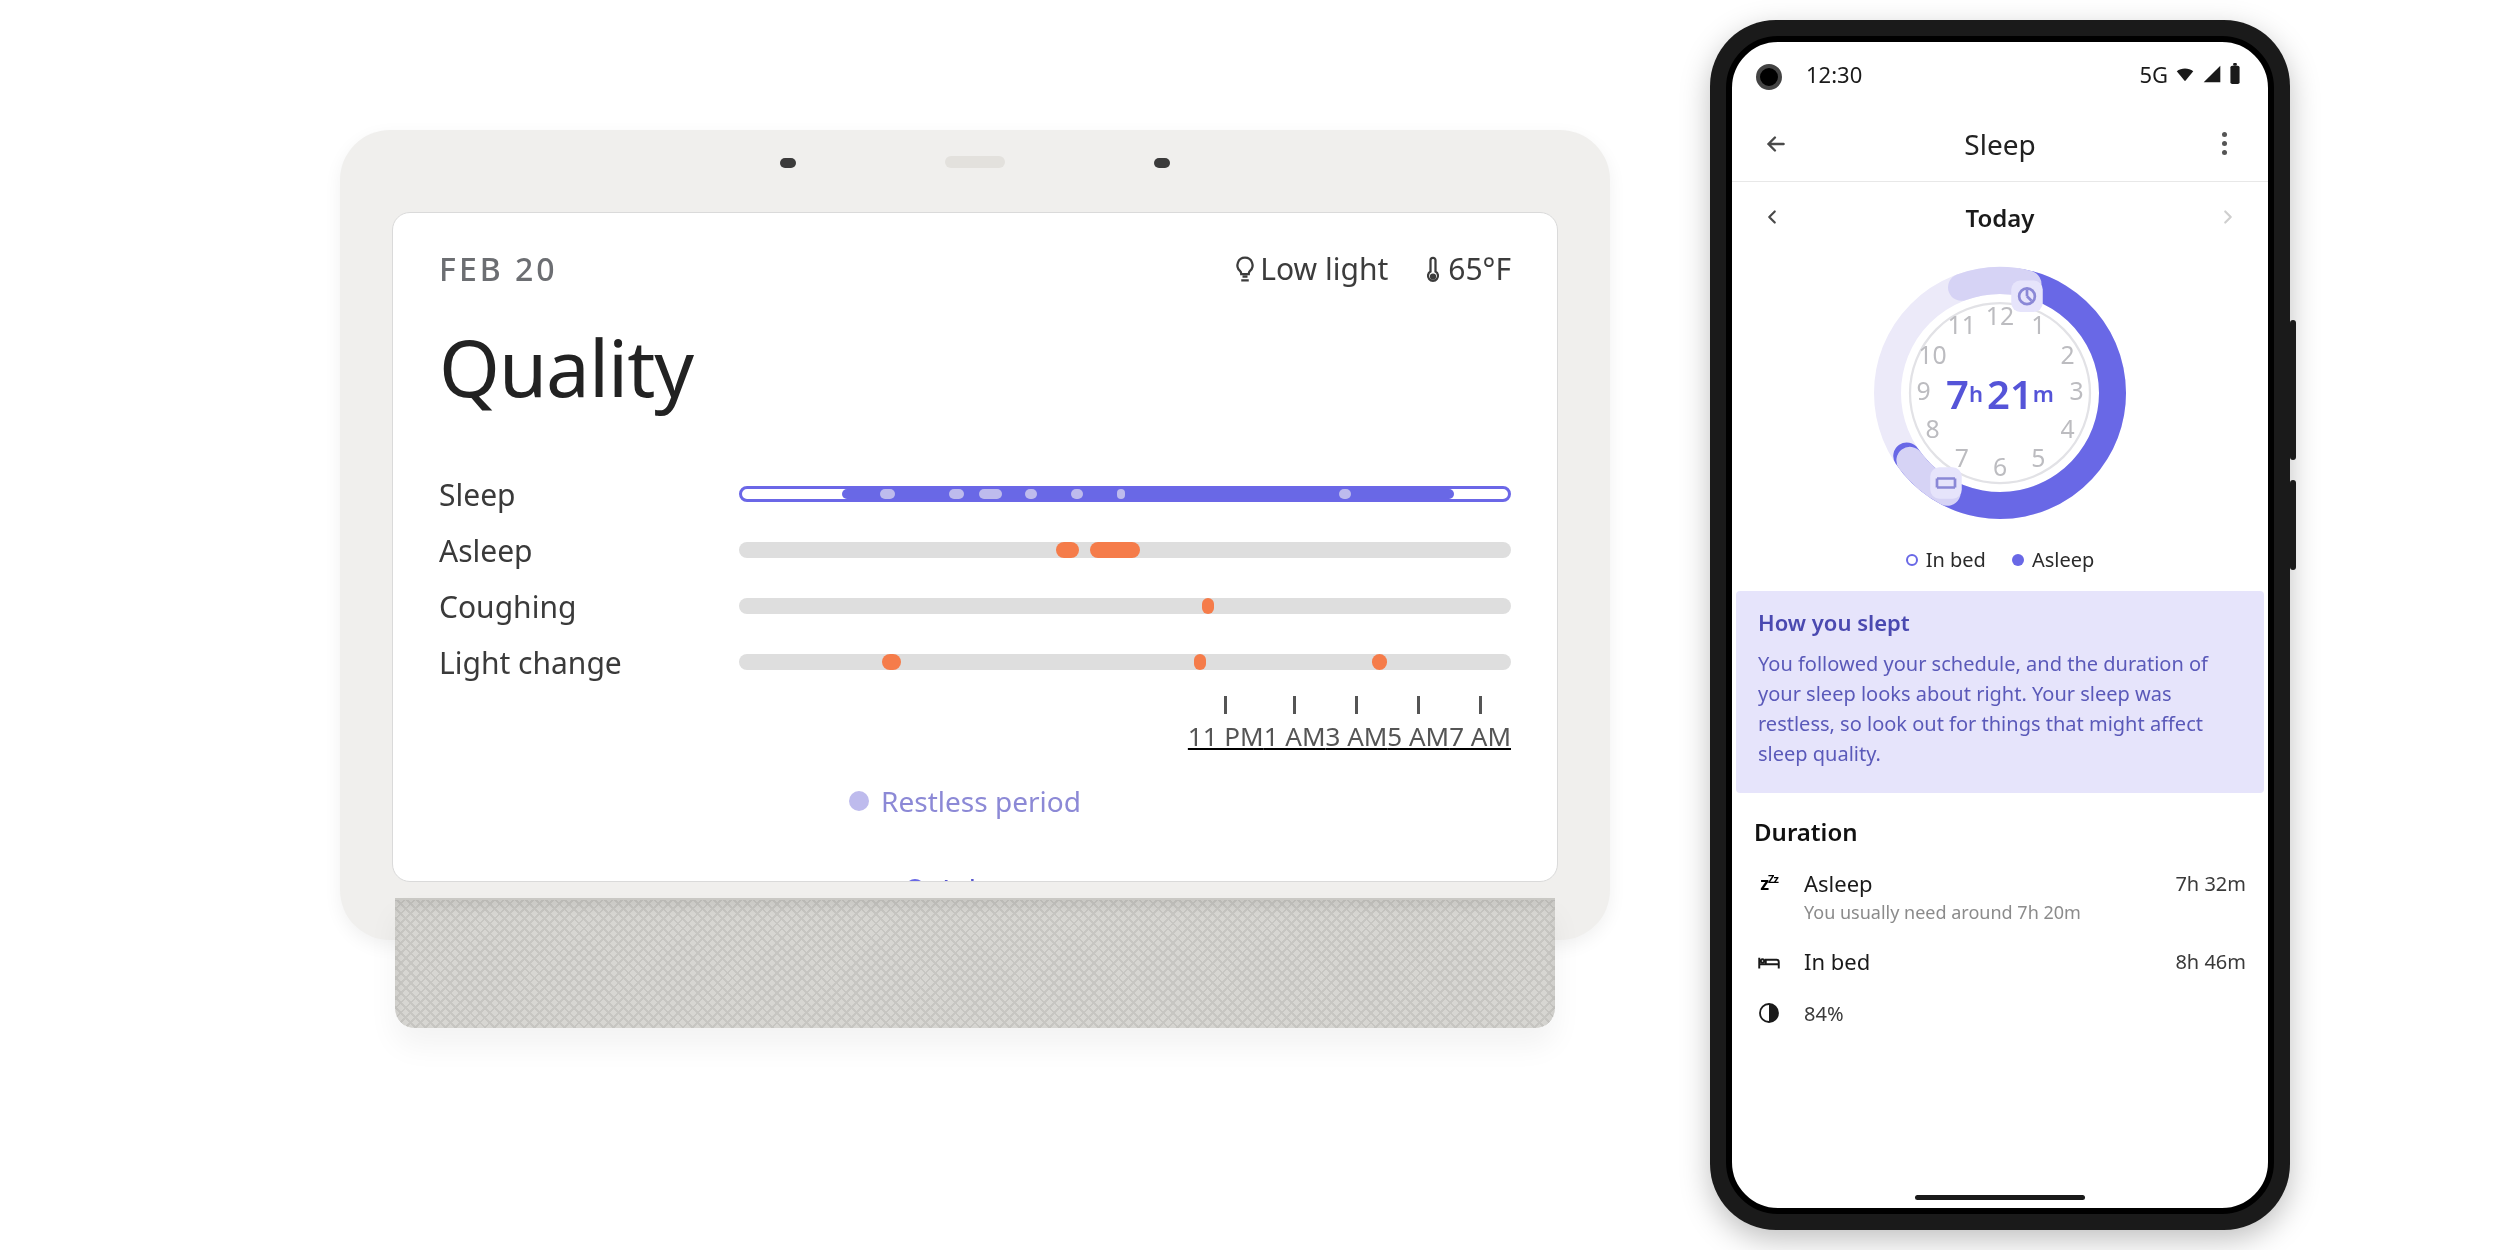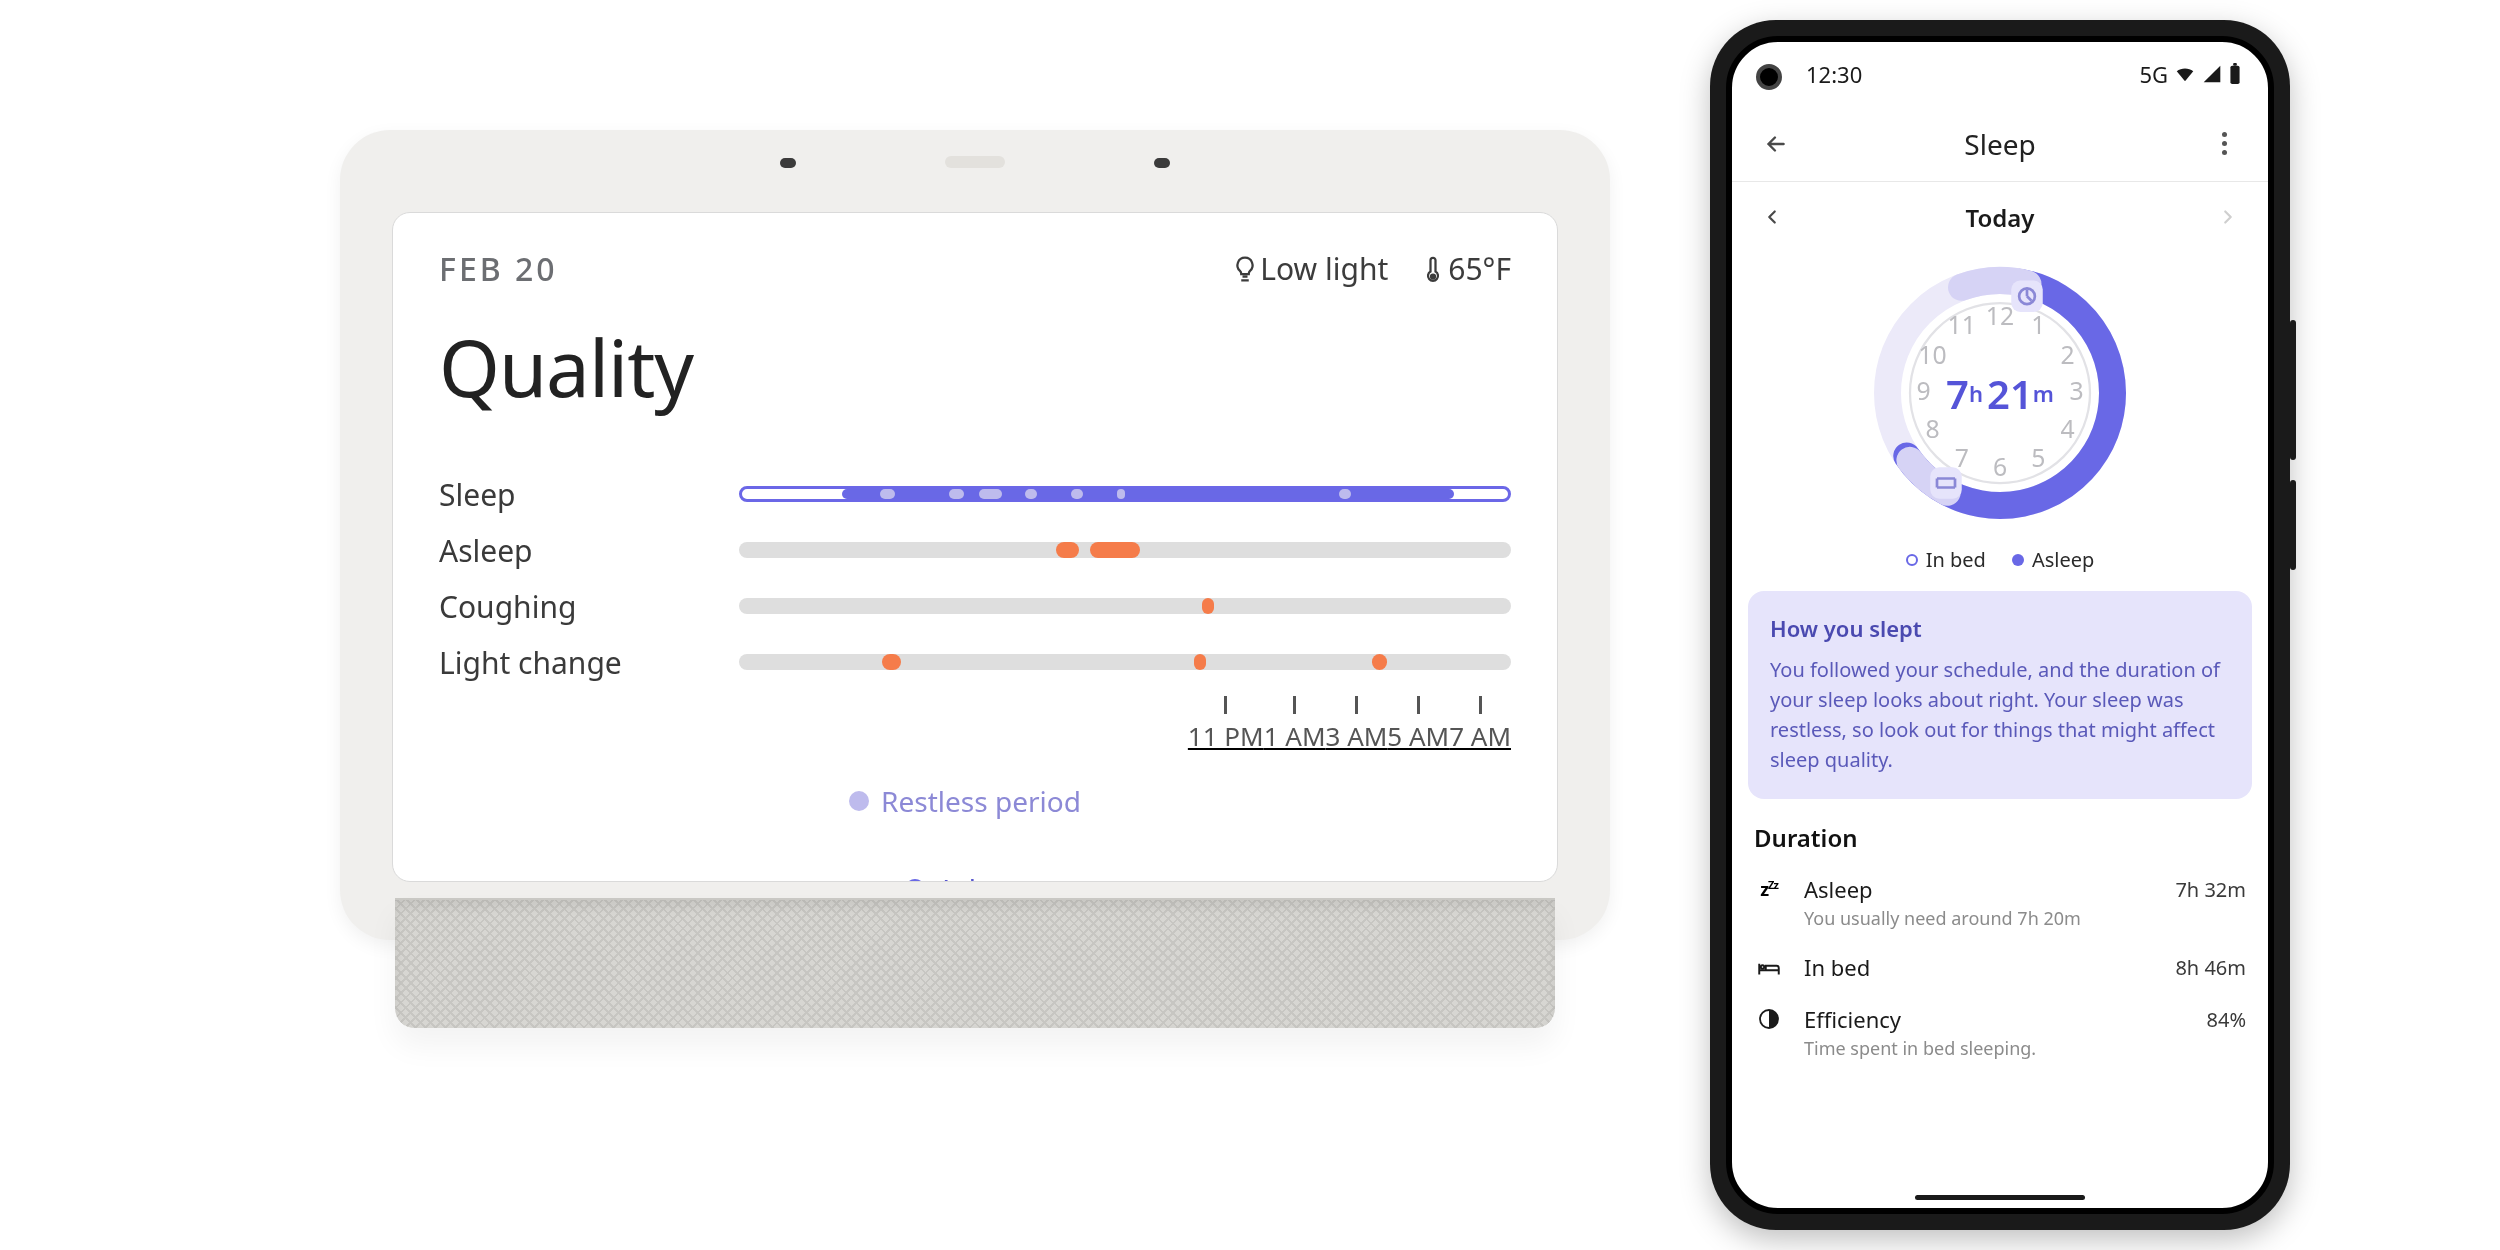--- a/index.html
+++ b/index.html
@@ -98,21 +98,21 @@
   .dial svg { width:100%; height:100%; }
   .dial-center { position:absolute; inset:0; display:flex; align-items:center; justify-content:center; color:#5554d8; font-weight:600;}
   .dial-center .hrs { font-size:40px; }
   .dial-center .u { font-size:22px; }
   .clock-nums text { font-size:11px; fill:#bcbcc0; font-family:inherit; }
 
   .dial-legend { display:flex; gap:26px; justify-content:center; font-size:20px; color:#2b2b2b; padding-bottom:18px;}
   .dial-legend .itm{ display:flex; align-items:center; gap:8px; }
 
   .card {
-    margin:0 16px; background:#e6e4fb; border-radius:16px; padding:22px 22px 24px;
+    margin:0 4px; background:#e6e4fb; border-radius:4px; padding:16px 22px 24px;
   }
   .card h4 { font-size:22px; color:#4a49b0; font-weight:600; margin-bottom:12px;}
   .card p  { font-size:20px; color:#5a59b9; line-height:1.5; }
 
   .section-h { font-size:24px; font-weight:600; padding:22px 22px 12px; color:#111;}
   .listrow { display:flex; align-items:flex-start; gap:20px; padding:8px 22px 14px; }
   .listrow .li-icon { width:30px; display:flex; justify-content:center; padding-top:3px;}
   .listrow .li-body { flex:1; }
   .listrow .li-title { font-size:22px; color:#1a1a1a; }
   .listrow .li-sub { font-size:18px; color:#8b8b8b; margin-top:2px;}
@@ -366,24 +366,20 @@
           <div class="li-val">8h 46m</div>
         </div>
 
         <div class="listrow">
           <div class="li-icon">
             <svg width="24" height="24" viewBox="0 0 24 24">
                 <circle cx="12" cy="12" r="9" fill="none" stroke="#1a1a1a" stroke-width="1.8"></circle>
                 <path d="M12 3a9 9 0 0 1 0 18z" fill="#1a1a1a"></path>
               </svg>
           </div>
-          <div class="li-body">
-            <div class="li-title">Efficiency</div>
-            <div class="li-sub">Time spent in bed sleeping.</div>
-          </div>
           <div class="li-val">84%</div>
         </div>
 
         <div class="swipe"></div>
       </div>
     </div>
   </div>
 
 </div>
 

